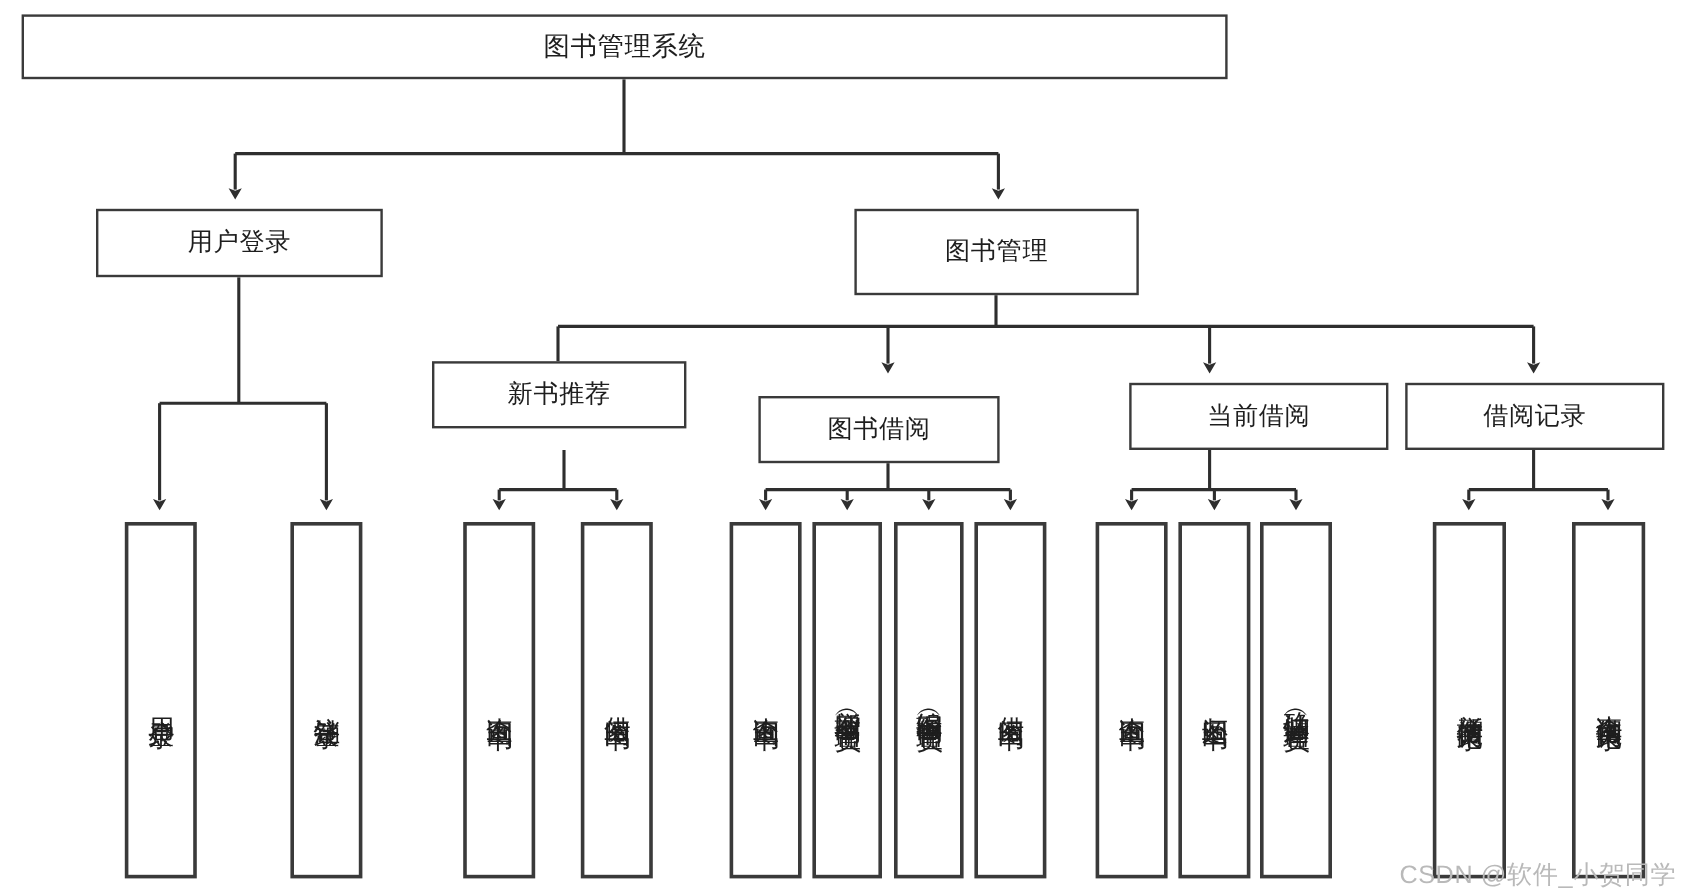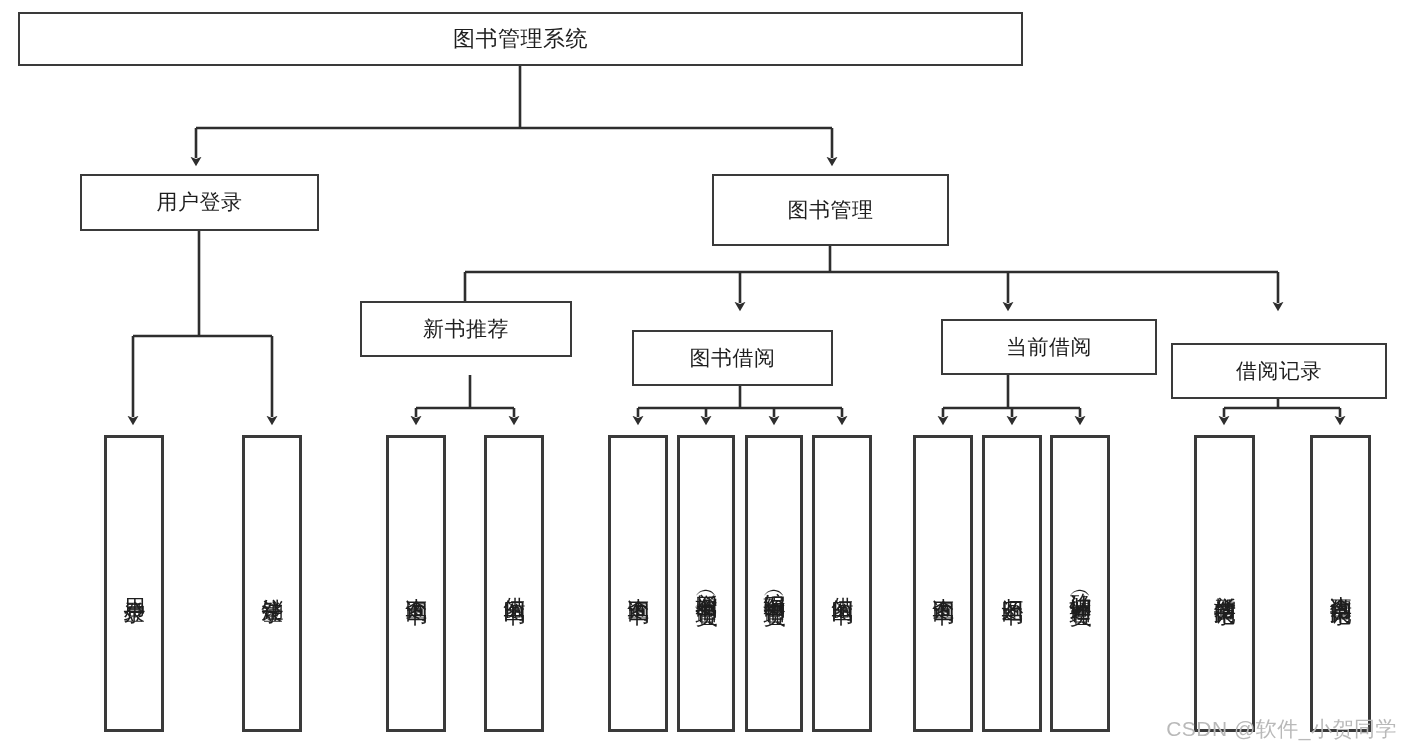--- a/index.html
+++ b/index.html
@@ -135,21 +135,21 @@
   </div>
 
   <div class="node" style="left:632px; top:330px; width:201px; height:56px;">
     <span class="label">图书借阅</span>
   </div>
 
   <div class="node" style="left:901px; top:319px; width:216px; height:56px;margin-left:40px;">
     <span class="label">当前借阅</span>
   </div>
 
-  <div class="node" style="left:1171px; top:319px; width:216px; height:56px;margin-top:24px;">
+  <div class="node" style="left:1171px; top:319px; width:216px; height:56px;">
     <span class="label">借阅记录</span>
   </div>
 
   <div class="node leaf" style="left:104px; top:435px; width:60px; height:297px;">
     <span class="label">用户登录</span>
   </div>
 
   <div class="node leaf" style="left:242px; top:435px; width:60px; height:297px;">
     <span class="label">注销登录</span>
   </div>

